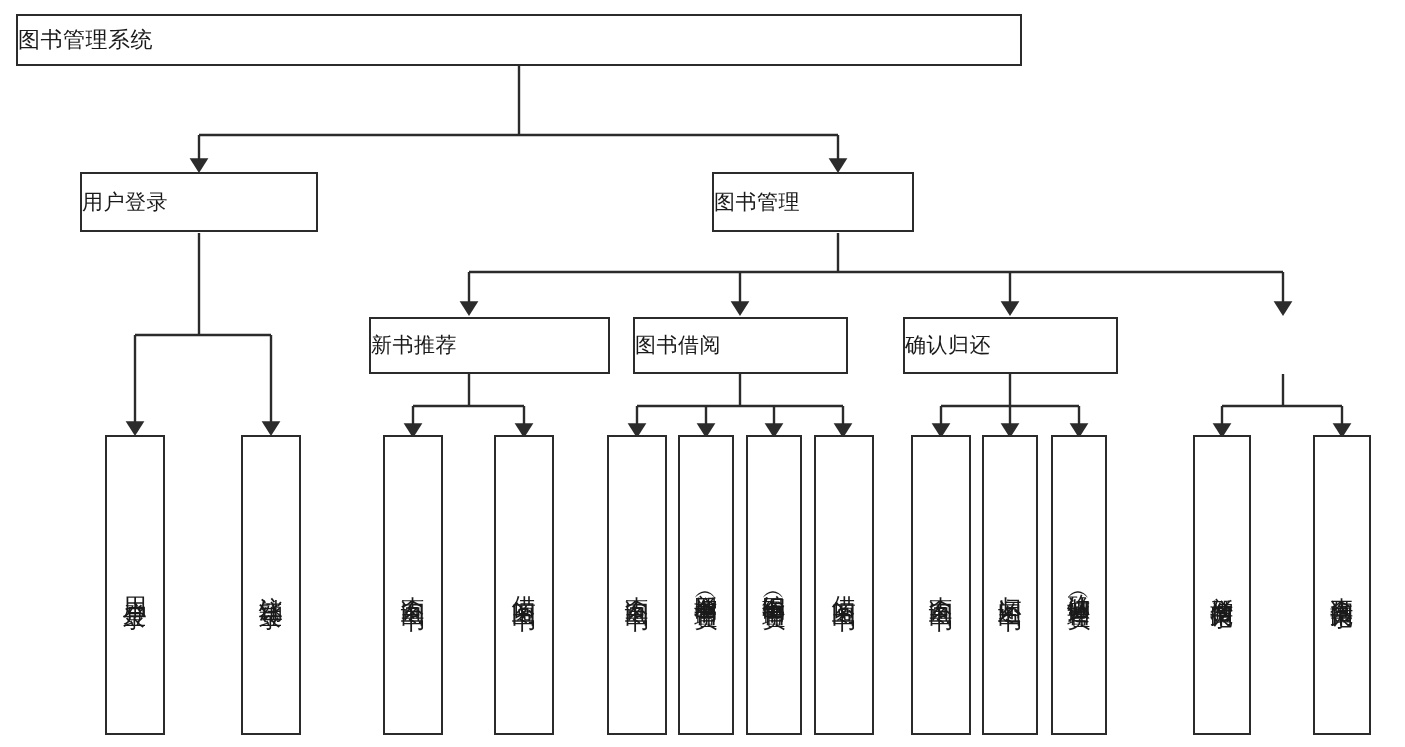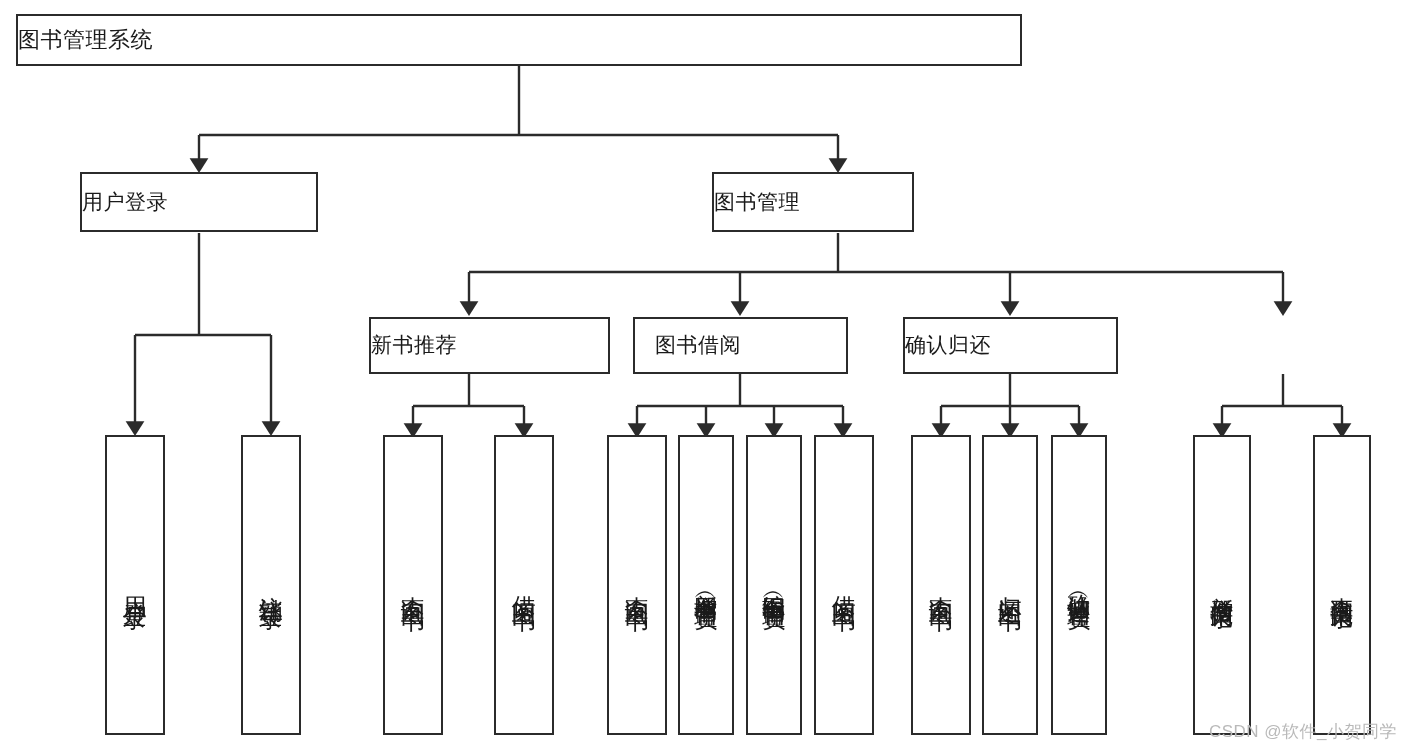--- a/index.html
+++ b/index.html
@@ -144,21 +144,21 @@
   </div>
 
   <div class="node horiz" style="left:712px; top:172px; width:202px; height:60px;">
     <span class="node-label">图书管理</span>
   </div>
 
   <div class="node horiz" style="left:361px; top:317px; width:241px; height:57px;margin-left:8px;">
     <span class="node-label">新书推荐</span>
   </div>
 
-  <div class="node horiz" style="left:633px; top:317px; width:215px; height:57px;padding-left:20px;">
+  <div class="node horiz" style="left:633px; top:317px; width:215px; height:57px;">
     <span class="node-label">图书借阅</span>
   </div>
 
   <div class="node horiz" style="left:903px; top:317px; width:215px; height:57px;">
     <span class="node-label">确认归还</span>
   </div>
 
 
   <div class="node vert" style="left:105px; top:435px; width:60px; height:300px;">
     <span class="node-label">用户登录</span>
@@ -205,15 +205,14 @@
   </div>
 
   <div class="node vert tall" style="left:1193px; top:435px; width:58px; height:300px;">
     <span class="node-label">新增借阅记录</span>
   </div>
 
   <div class="node vert tall" style="left:1313px; top:435px; width:58px; height:300px;">
     <span class="node-label">查询借阅记录</span>
   </div>
 
-  <div id="watermark">CSDN @软件_小贺同学</div>
 
 </div>
 
 </body></html>

